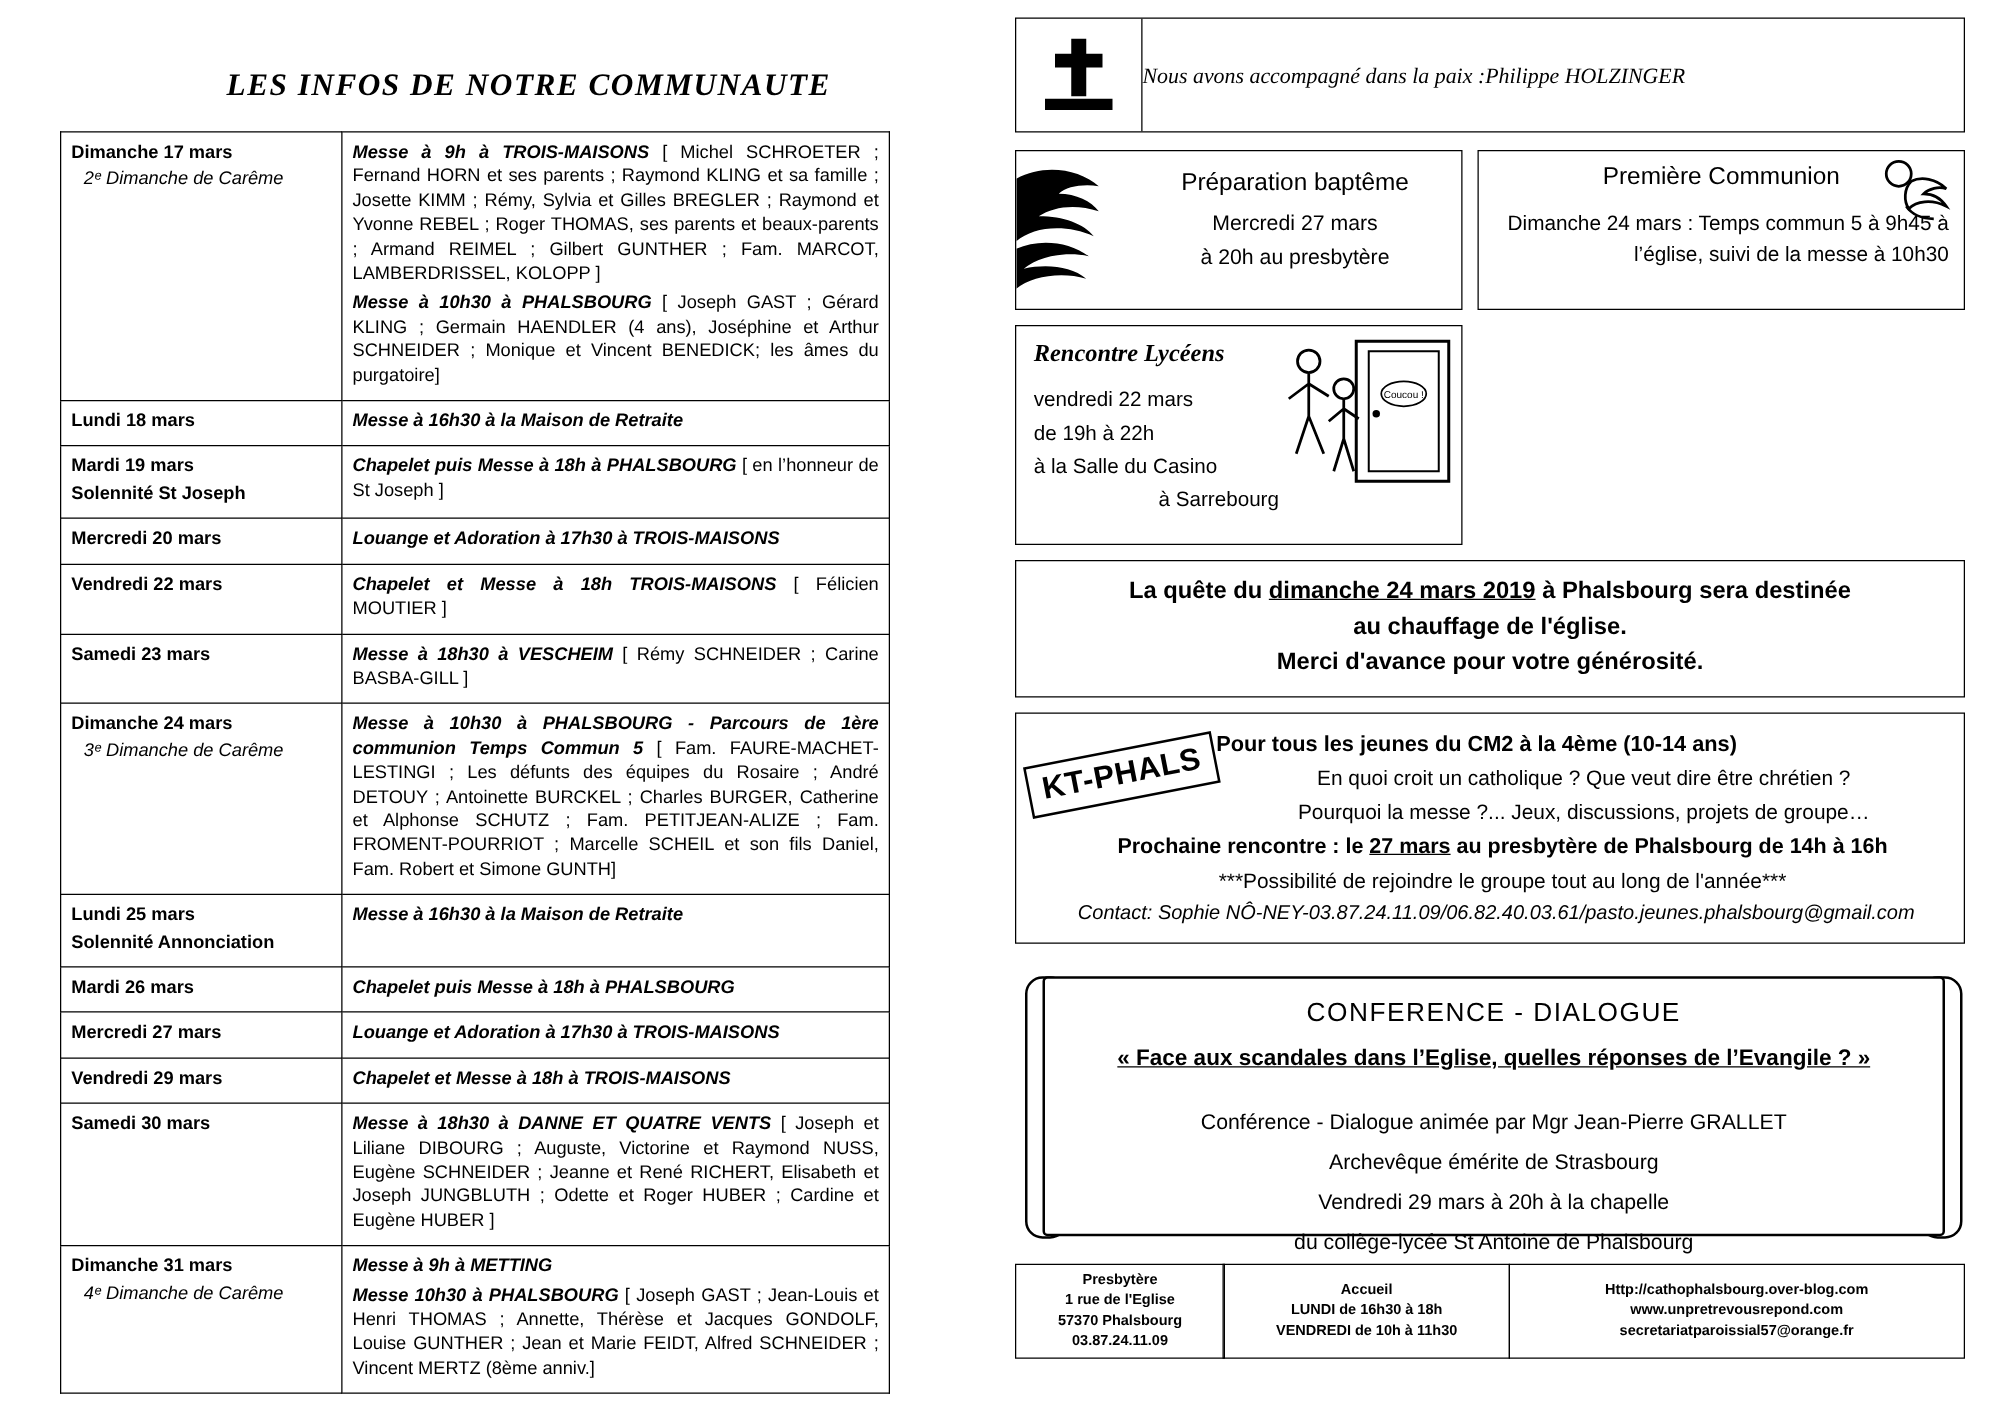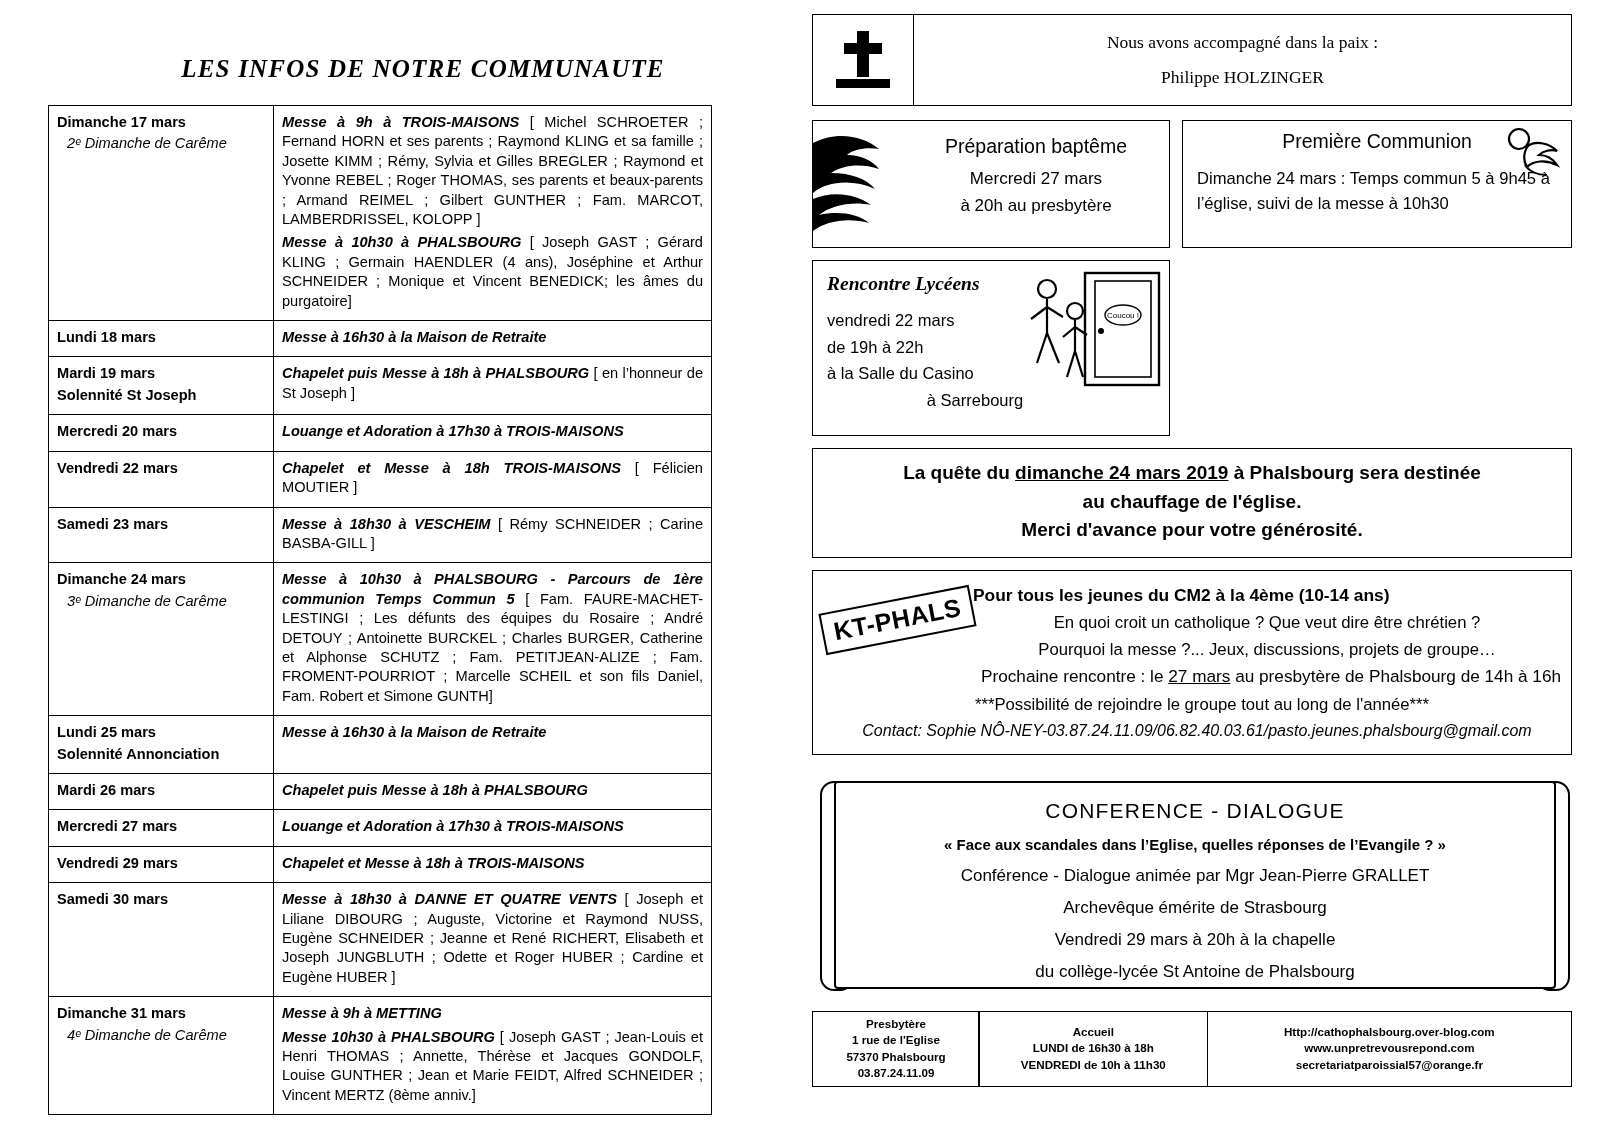--- a/index.html
+++ b/index.html
@@ -86,24 +86,25 @@
   .deces-icon {
     width: 100px;
     border-right: 1.7px solid #000;
     display: flex;
     align-items: center;
     justify-content: center;
   }
   .deces-body {
     flex: 1;
     font-family: "Liberation Serif", serif;
+    font-style: italic;
     font-size: 17.5px;
     display: flex;
-    flex-direction: column;
-    justify-content: center;
+    flex-direction: row;
+    justify-content: flex-start;
     align-items: center;
     line-height: 2.0;
   }
   
   .two-col {
     display: flex;
     gap: 12px;
     margin-bottom: 12px;
   }
   .bapteme {
@@ -128,21 +129,21 @@
   }
   .communion .t-head {
     text-align: center;
     font-size: 19.5px;
     padding-top: 9px;
   }
   .communion .txt {
     font-size: 16.6px;
     padding: 14px 12px 0 14px;
     line-height: 1.5;
-    text-align: left;
+    text-align: right;
   }
   .lyceens {
     width: 358px;
     height: 176px;
     position: relative;
     overflow: hidden;
   }
   .lyceens .t-head {
     font-family: "Liberation Serif", serif;
     font-style: italic;
@@ -203,21 +204,21 @@
     background: #fff;
     letter-spacing: 0.5px;
   }
   .kt-lines {
     padding-left: 150px;
     font-size: 16.7px;
     line-height: 1.62;
   }
   .kt-lines .l1 { font-weight: bold; font-size: 17.4px; }
   .kt-lines .c { text-align: center; }
-  .kt-lines .l5 { font-weight: normal; text-align: right; font-size: 17.2px; margin-left: -130px;}
+  .kt-lines .l5 { font-weight: bold; text-align: center; font-size: 17.2px; margin-left: -130px;}
   .kt-lines .l6 { text-align: center; margin-left: -130px; }
   .kt-lines .l7 { font-style: italic; text-align: center; margin-left: -140px; font-size: 16px; }
   
   .conf-wrap {
     position: relative;
     height: 230px;
     margin-bottom: 12px;
   }
   .conf {
     position: absolute;
@@ -242,22 +243,23 @@
   }
   .scroll-l { left: 8px; }
   .scroll-r { right: 2px; }
   .conf .t-head {
     font-size: 21px;
     letter-spacing: 1.2px;
     margin-bottom: 13px;
   }
   .conf .quote {
     font-weight: bold;
-    font-size: 15px;
-    margin-bottom: 13px;
+    font-size: 18px;
+    margin-bottom: 31px;
+    text-decoration: underline;
   }
   .conf .ln {
     font-size: 17px;
     margin-bottom: 12px;
   }
   
   .footer {
     display: flex;
     height: 76px;
   }

